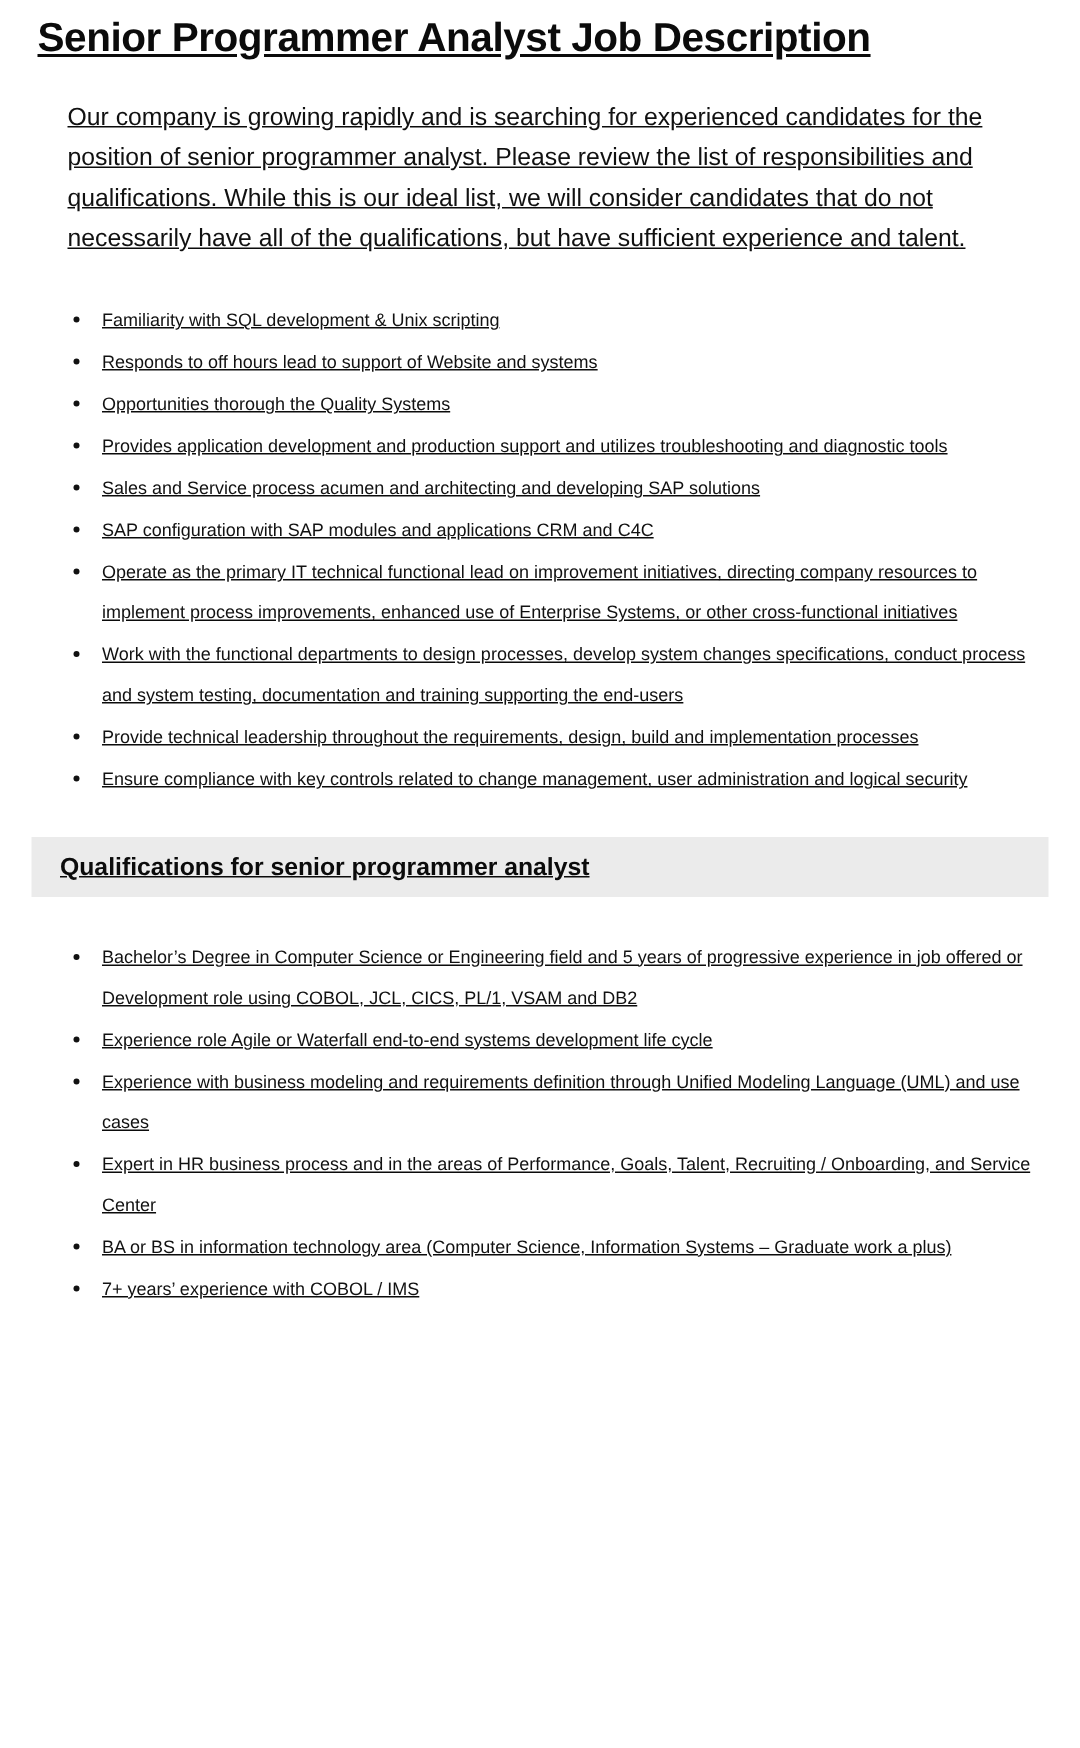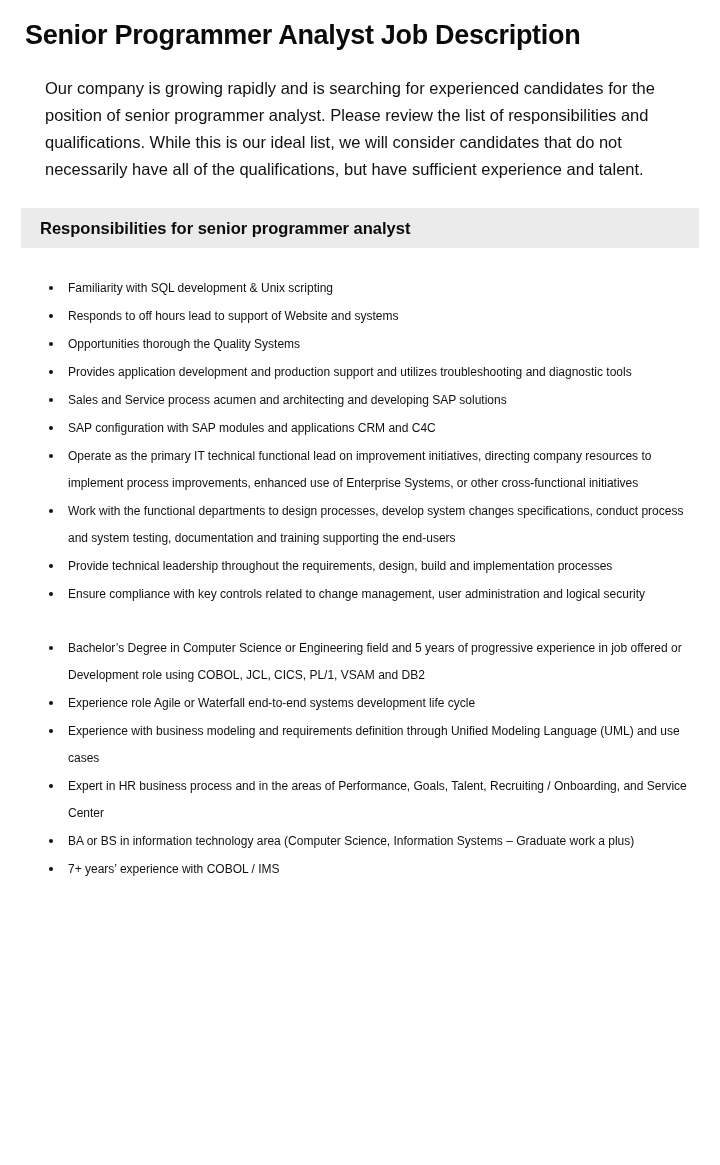--- a/index.html
+++ b/index.html
@@ -5,21 +5,22 @@
   * { margin: 0; padding: 0; box-sizing: border-box; }
   html, body { background: #ffffff; }
   body {
     width: 720px;
     min-height: 1165px;
     font-family: "Liberation Sans", sans-serif;
     color: #0b0b0b;
     -webkit-font-smoothing: antialiased;
   }
   .page {
-    padding: 14px 21px 20px 21px;
+    padding: 4px 21px 20px 21px;
+    text-decoration: underline;
   }
   .doc-title {
     font-size: 27px;
     font-weight: 700;
     letter-spacing: -0.3px;
     padding: 4px 4px 0 4px;
     line-height: 1.3;
   }
   .intro {
     margin-top: 22px;
@@ -53,35 +54,35 @@
 </style>
 </head>
 <body>
 
 <div class="page">
 
   <h1 class="doc-title">Senior Programmer Analyst Job Description</h1>
 
   <p class="intro">Our company is growing rapidly and is searching for experienced candidates for the position of senior programmer analyst. Please review the list of responsibilities and qualifications. While this is our ideal list, we will consider candidates that do not necessarily have all of the qualifications, but have sufficient experience and talent.</p>
 
-  <div class="section-header">Responsibilities for senior programmer analyst</div>
 
   <ul class="bullet-list">
     <li>Familiarity with SQL development &amp; Unix scripting</li>
     <li>Responds to off hours lead to support of Website and systems</li>
     <li>Opportunities thorough the Quality Systems</li>
     <li>Provides application development and production support and utilizes troubleshooting and diagnostic tools</li>
     <li>Sales and Service process acumen and architecting and developing SAP solutions</li>
     <li>SAP configuration with SAP modules and applications CRM and C4C</li>
     <li>Operate as the primary IT technical functional lead on improvement initiatives, directing company resources to implement process improvements, enhanced use of Enterprise Systems, or other cross-functional initiatives</li>
     <li>Work with the functional departments to design processes, develop system changes specifications, conduct process and system testing, documentation and training supporting the end-users</li>
     <li>Provide technical leadership throughout the requirements, design, build and implementation processes</li>
     <li>Ensure compliance with key controls related to change management, user administration and logical security</li>
   </ul>
 
+  <div class="section-header">Qualifications for senior programmer analyst</div>
 
   <ul class="bullet-list">
     <li>Bachelor’s Degree in Computer Science or Engineering field and 5 years of progressive experience in job offered or Development role using COBOL, JCL, CICS, PL/1, VSAM and DB2</li>
     <li>Experience role Agile or Waterfall end-to-end systems development life cycle</li>
     <li>Experience with business modeling and requirements definition through Unified Modeling Language (UML) and use cases</li>
     <li>Expert in HR business process and in the areas of Performance, Goals, Talent, Recruiting / Onboarding, and Service Center</li>
     <li>BA or BS in information technology area (Computer Science, Information Systems – Graduate work a plus)</li>
     <li>7+ years’ experience with COBOL / IMS</li>
   </ul>
 

